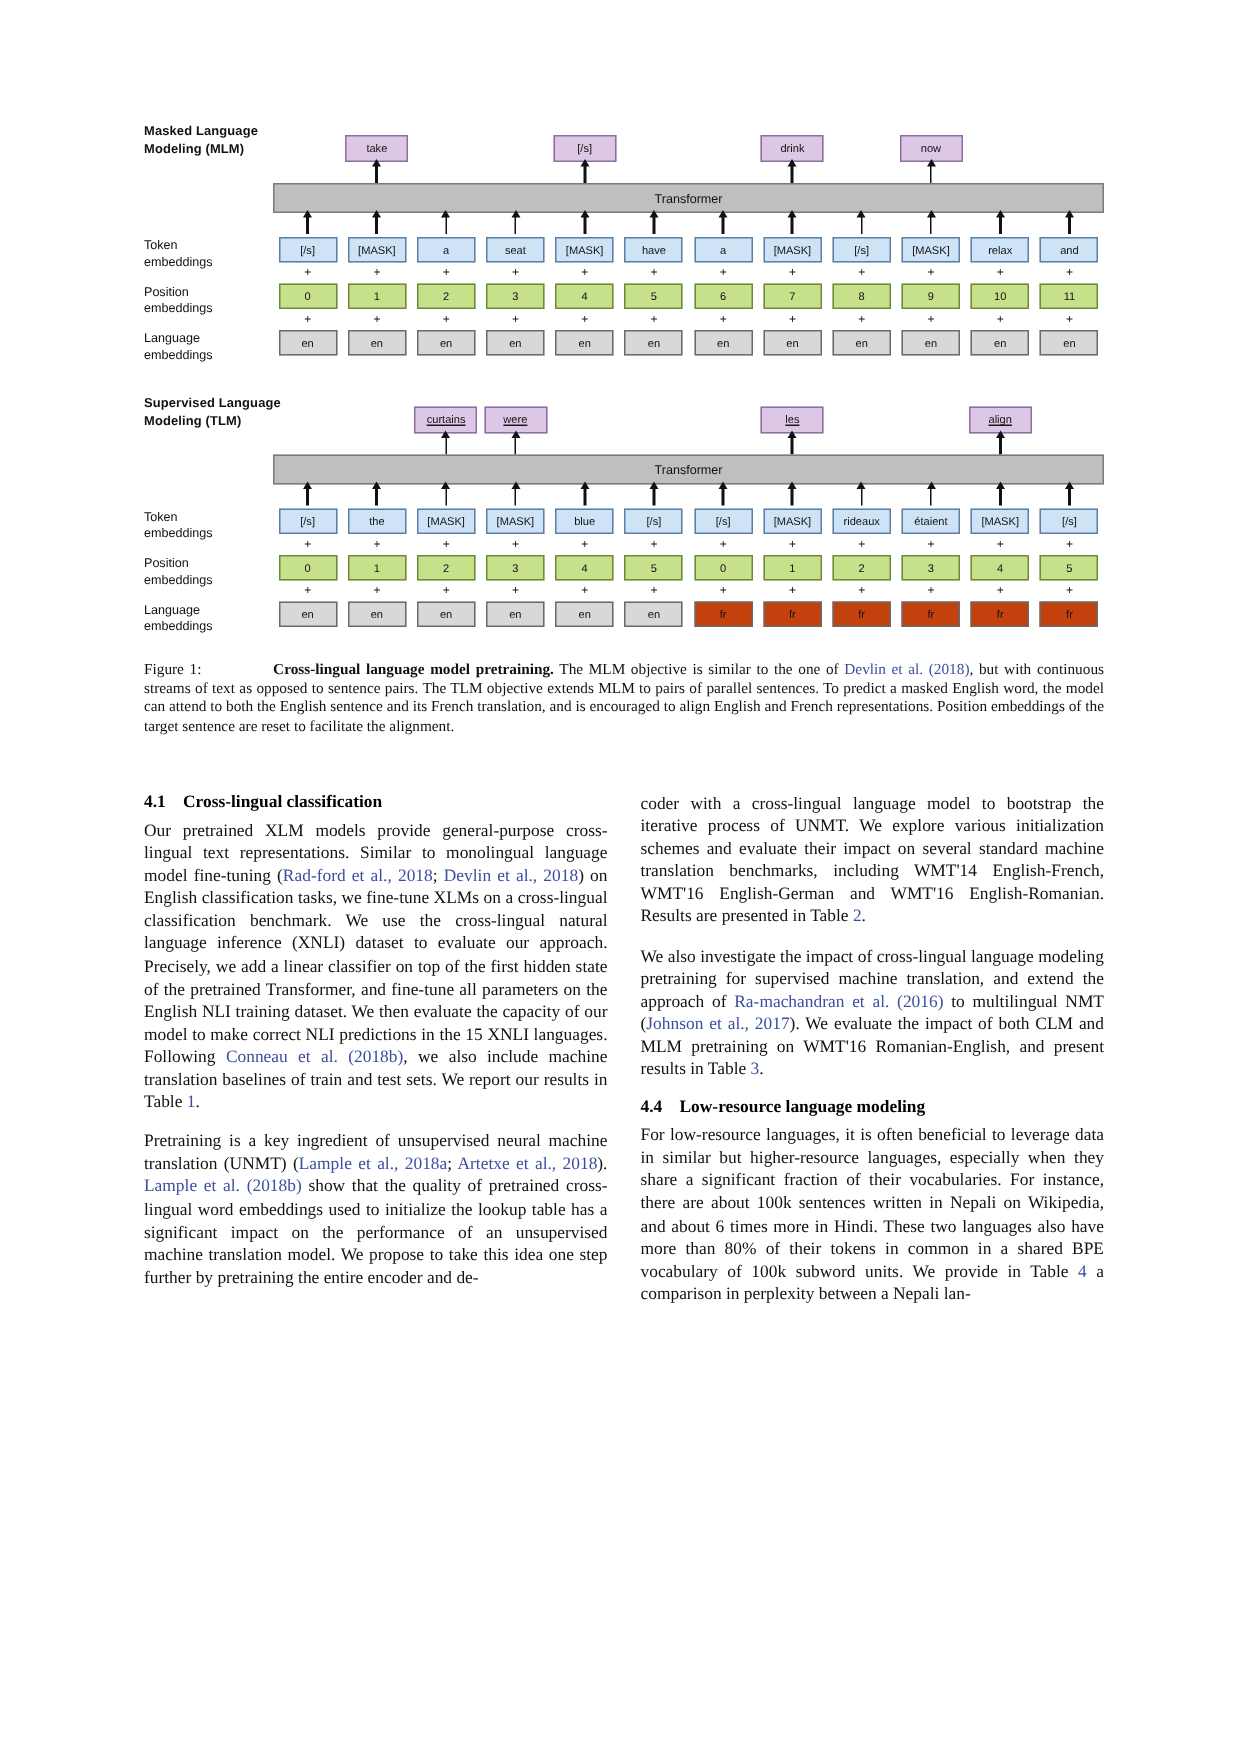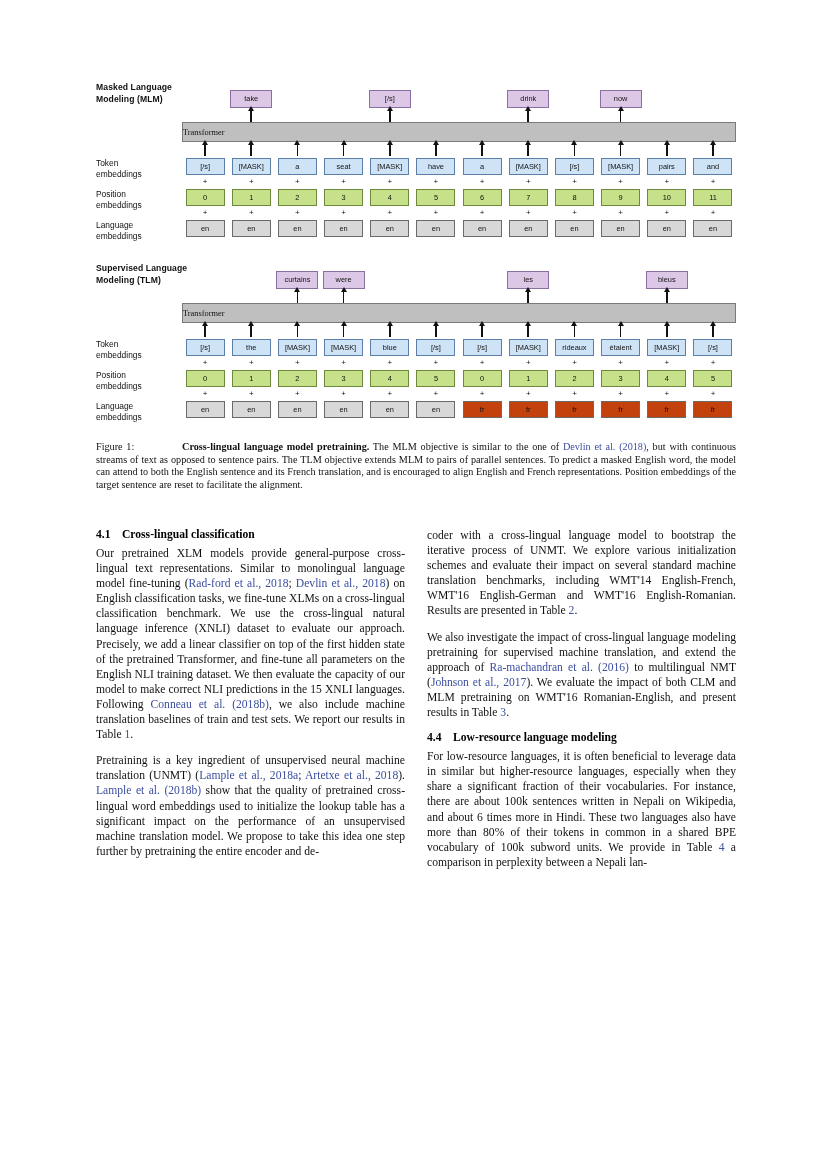--- a/index.html
+++ b/index.html
@@ -83,23 +83,23 @@
   .transformer {
     position: absolute;
     left: 86px;
     width: 554px;
     height: 20px;
     background: #bfbfbf;
     border: 1px solid #7a7a7a;
     box-sizing: border-box;
     display: flex;
     align-items: center;
+    justify-content: center;
     font-size: 8.4px;
     color: #111;
-    font-family: Liberation Serif, serif;
   }
   .plus-row {
     position: absolute;
     left: 86px;
     width: 554px;
     display: flex;
     font-size: 8px;
     color: #111;
     line-height: 1;
   }
@@ -319,21 +319,21 @@
         <div class="cell">
           <div class="boxy tok">[MASK]</div>
         </div>
         <div class="cell">
           <div class="boxy tok">[/s]</div>
         </div>
         <div class="cell">
           <div class="boxy tok">[MASK]</div>
         </div>
         <div class="cell">
-          <div class="boxy tok">pairs</div>
+          <div class="boxy tok">relax</div>
         </div>
         <div class="cell">
           <div class="boxy tok">and</div>
         </div>
       </div>
 
     <div class="plus-row" id="mlm-plus1" style="top:99px;">
         <div class="cell">+</div>
         <div class="cell">+</div>
         <div class="cell">+</div>
@@ -447,21 +447,21 @@
         <div class="cell">
           <div class="boxy lang">en</div>
         </div>
       </div>
 
     <div class="block-label" style="left:0px; top:185px;">
       <div>Supervised Language</div>
       <div>Modeling (TLM)</div>
     </div>
 
-    <div class="out-row" id="tlm-out" style="top:193px;">
+    <div class="out-row" id="tlm-out" style="top:193px;text-decoration:underline;">
         <div class="cell">
           <div class="boxy blank"></div>
         </div>
         <div class="cell">
           <div class="boxy blank"></div>
         </div>
         <div class="cell">
           <div class="boxy out">curtains</div>
         </div>
         <div class="cell">
@@ -479,21 +479,21 @@
         <div class="cell">
           <div class="boxy out">les</div>
         </div>
         <div class="cell">
           <div class="boxy blank"></div>
         </div>
         <div class="cell">
           <div class="boxy blank"></div>
         </div>
         <div class="cell">
-          <div class="boxy out">bleus</div>
+          <div class="boxy out">align</div>
         </div>
         <div class="cell">
           <div class="boxy blank"></div>
         </div>
       </div>
     <div class="arrow-row" id="tlm-outarrow" style="top:213px; height:12px;">
         <div class="cell"></div>
         <div class="cell"></div>
         <div class="cell">
           <div class="arrow-up" style="height: 12px;"></div>

